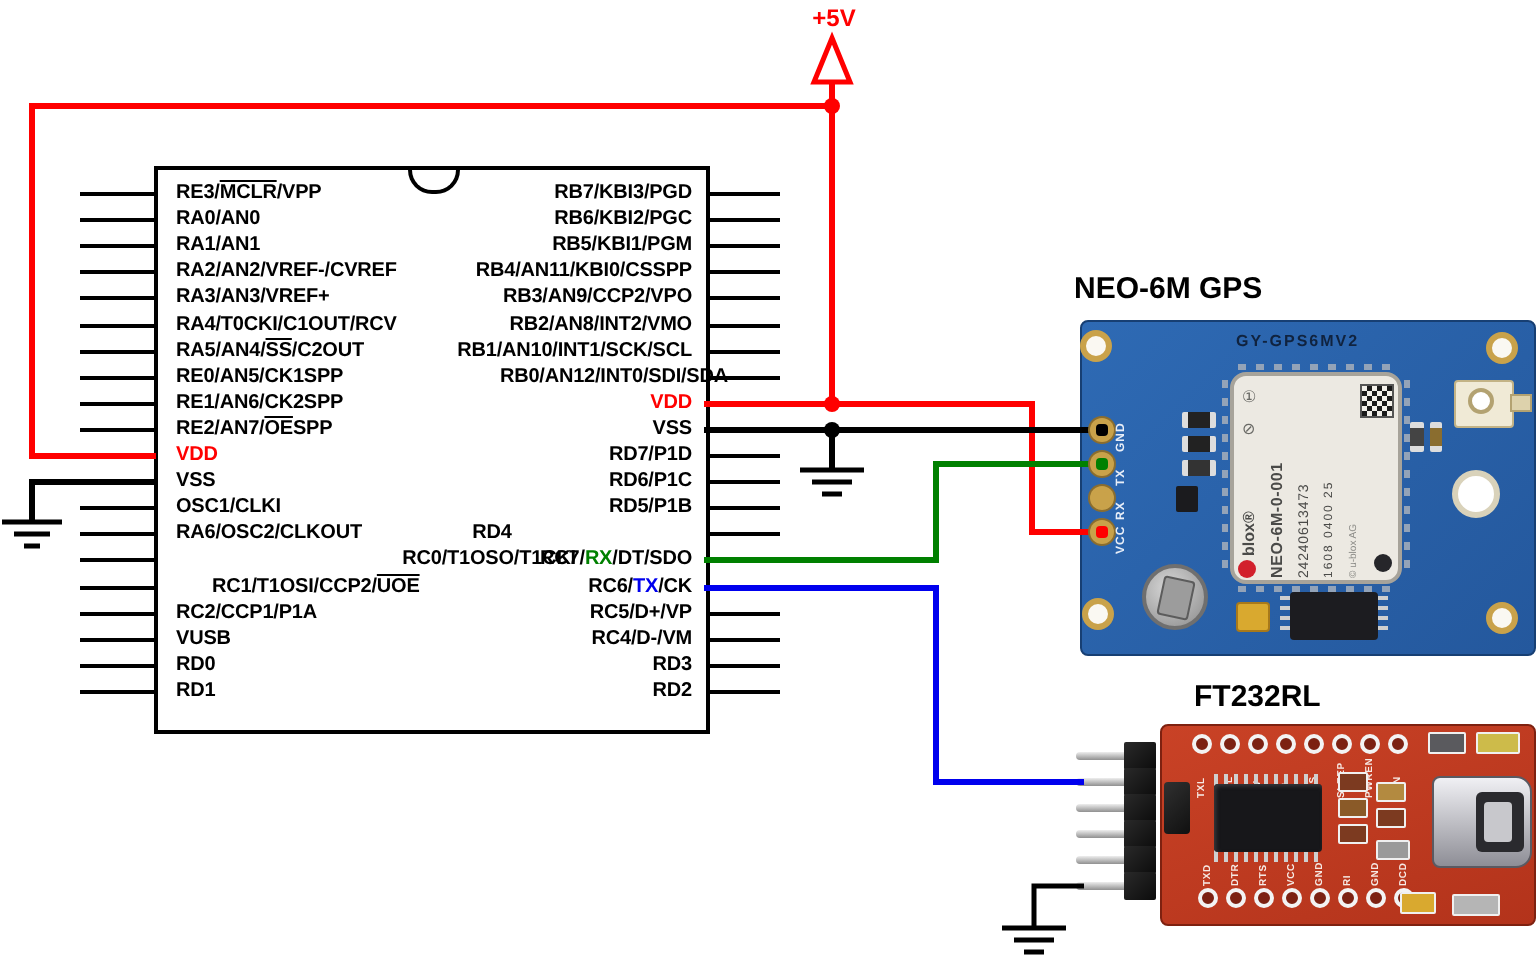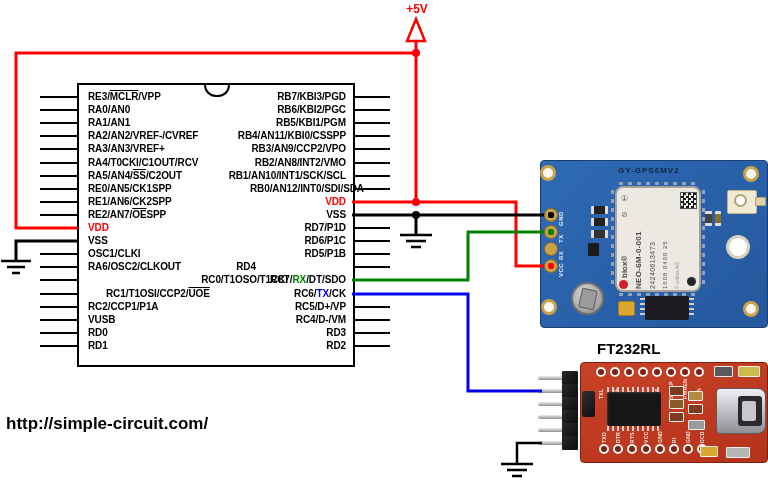--- a/index.html
+++ b/index.html
@@ -189,20 +189,21 @@
       <div class="pin-num" style="left: 354px; top: 320px; width: 36px; color: rgb(0, 0, 0);"></div>
       <div class="pin-stub" style="left: 353px; top: 332px; width: 37px; background: rgb(0, 0, 0);"></div>
       <div class="pin-label" style="left: 146px; top: 327px; width: 200px; text-align: right;"><span>RD3</span></div>
       <div class="pin-num" style="left: 354px; top: 333px; width: 36px; color: rgb(0, 0, 0);"></div>
       <div class="pin-stub" style="left: 353px; top: 345px; width: 37px; background: rgb(0, 0, 0);"></div>
       <div class="pin-label" style="left: 146px; top: 340px; width: 200px; text-align: right;"><span>RD2</span></div>
     </div>
 
   <div class="abs" id="p5v-label">+5V</div>
 
+  <div class="abs" id="gps-title">NEO-6M GPS</div>
   <div class="abs" id="gps-board"></div>
   <div class="abs" id="gps-silk">GY-GPS6MV2</div>
   <div class="abs hole" style="left:540px;top:165px;"></div>
   <div class="abs hole" style="left:743px;top:166px;"></div>
   <div class="abs hole" style="left:541px;top:299px;"></div>
   <div class="abs hole" style="left:743px;top:301px;"></div>
   <div class="abs" id="gps-bighole"></div>
 
   <div class="abs castel" style="left:611px;top:190px;width:3px;height:98px;"></div>
   <div class="abs castel" style="left:702px;top:190px;width:3px;height:98px;"></div>
@@ -331,14 +332,13 @@
       <div class="abs gps-pad-in" style="left: 548px; top: 229px; background: rgb(0, 128, 0);"></div>
       <div class="abs vtxt gps-pad-label" style="left: 558px; top: 221px;">TX</div>
       <div class="abs gps-pad" style="left: 545px; top: 243px;"></div>
       <div class="abs gps-pad-in" style="left: 548px; top: 246px; background: rgb(201, 162, 74);"></div>
       <div class="abs vtxt gps-pad-label" style="left: 558px; top: 238px;">RX</div>
       <div class="abs gps-pad" style="left: 545px; top: 260px;"></div>
       <div class="abs gps-pad-in" style="left: 548px; top: 263px; background: rgb(255, 0, 0);"></div>
       <div class="abs vtxt gps-pad-label" style="left: 558px; top: 255px;">VCC</div>
     </div>
 
-  <div class="abs" id="url-caption">http://simple-circuit.com/</div>
 </div>
 
 </body></html>

